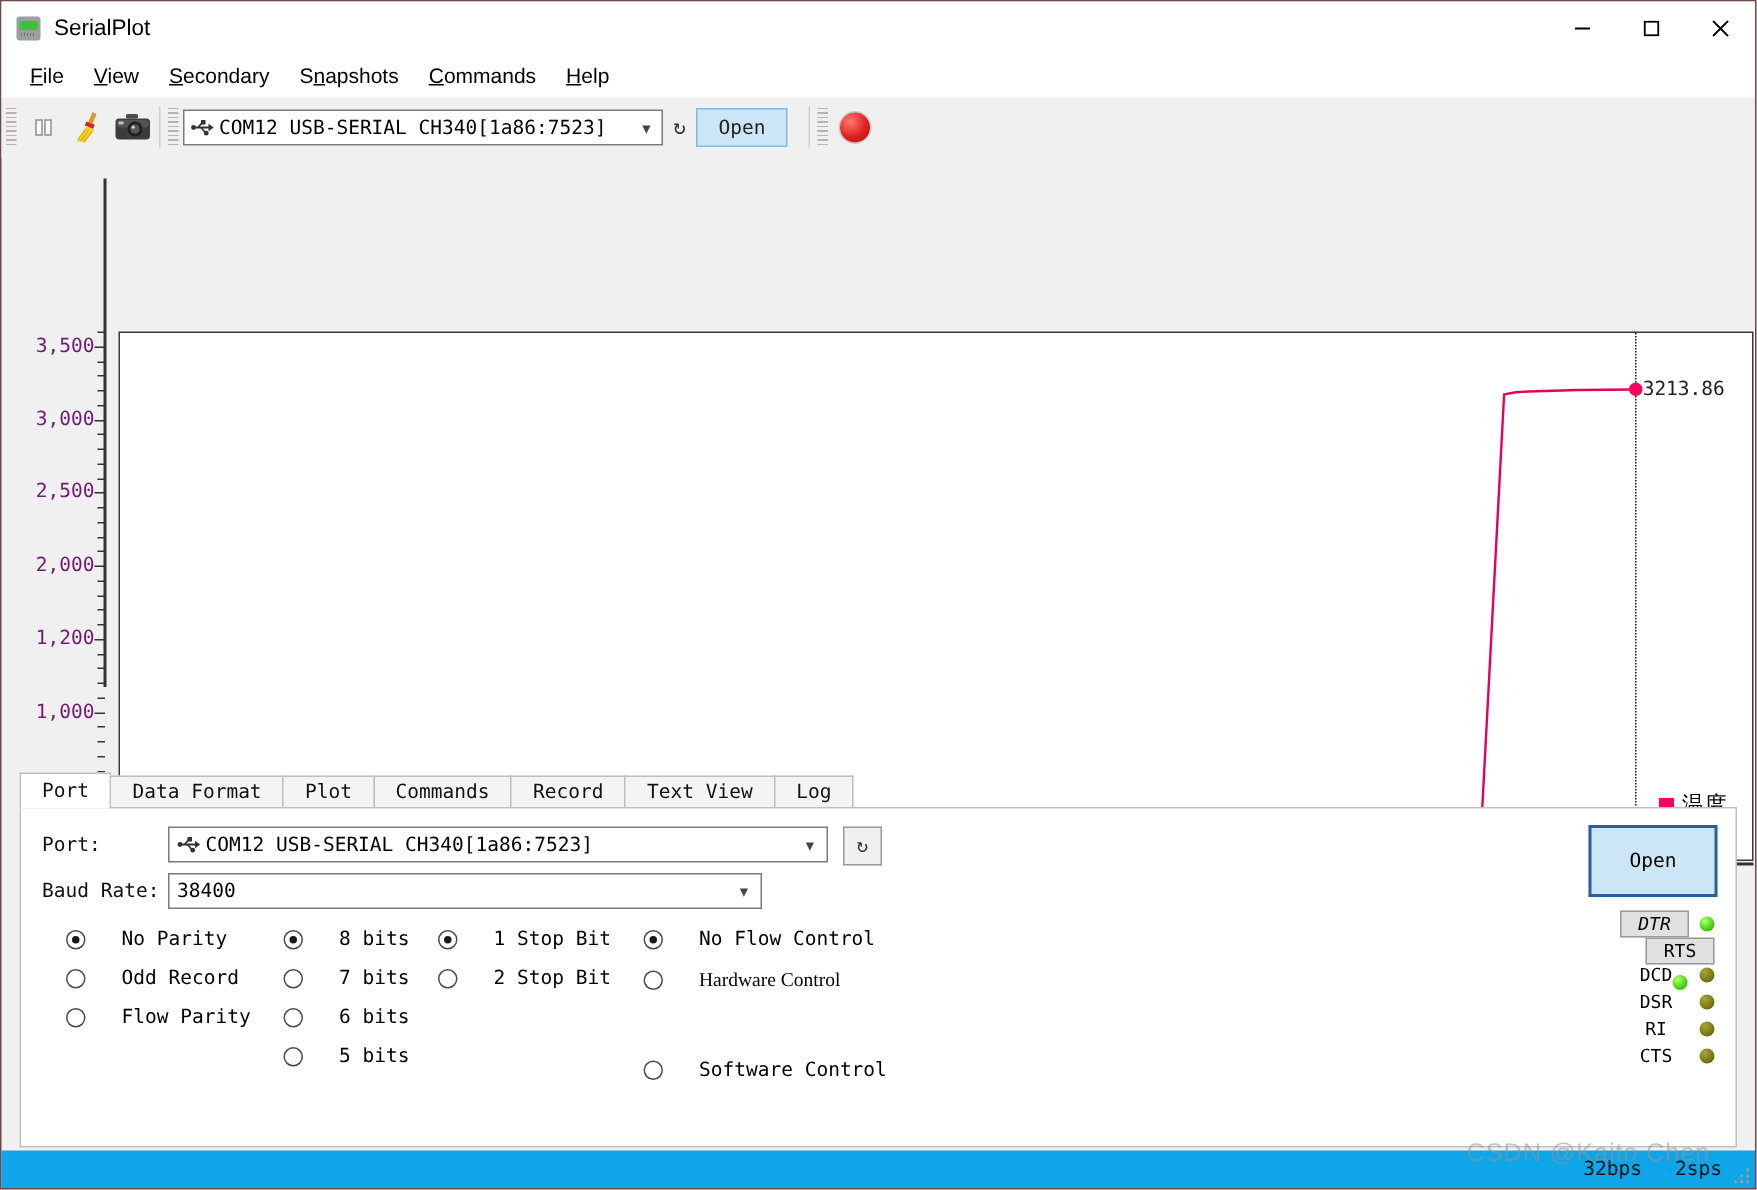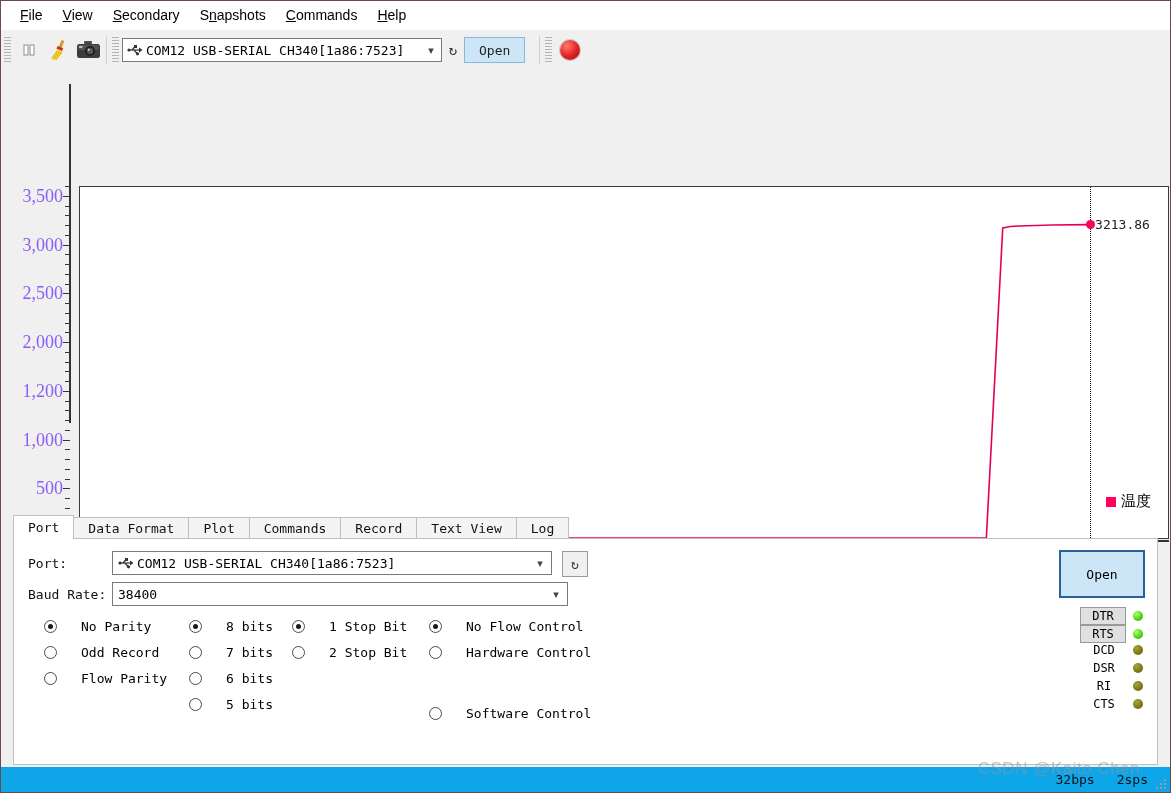--- a/index.html
+++ b/index.html
@@ -46,22 +46,22 @@
          font-size:14px;color:#333;}
   .open-btn{height:24px;padding:0 14px;background:#cde6f7;border:1px solid #8cb8d8;
          display:flex;align-items:center;justify-content:center;font-size:13px;color:#222;}
   .rec-dot{width:20px;height:20px;border-radius:50%;
          background:radial-gradient(circle at 35% 30%,#ff7a70 0%,#e02020 55%,#a50f0f 100%);
          box-shadow:0 0 0 1px #c9c9c9;}
 
   
   .plotwrap{position:relative;height:395px;}
   .yaxis{position:absolute;left:0;top:0;width:75px;height:352px;}
-  .ytick-label{position:absolute;right:13px;transform:translateY(-50%);font-size:18px;color:#8b5cf6;
-      white-space:nowrap;font-family:Liberation Serif, serif;}
+  .ytick-label{position:absolute;right:13px;transform:translateY(-50%);font-size:13px;color:#701a75;
+      white-space:nowrap;}
   .yline{position:absolute;left:68px;top:14px;width:2px;height:339px;background:#333;}
   .ymajor{position:absolute;left:62px;width:7px;height:1px;background:#333;}
   .yminor{position:absolute;left:64px;width:5px;height:1px;background:#333;}
 
   .scrollbar{position:absolute;left:78px;top:116px;right:1px;height:25px;background:#f0f0f0;
       border:1px solid #cfcfcf;box-sizing:border-box;display:flex;align-items:center;}
   .sb-arrow{width:18px;text-align:center;color:#555;font-size:13px;
       font-family:"Liberation Sans",sans-serif;}
   .sb-track{flex:1;height:23px;}
   .sb-thumb{position:absolute;right:20px;top:2px;width:40px;height:20px;background:#cdcdcd;}
@@ -130,20 +130,42 @@
         radial-gradient(circle at 5px 10px,#9a9a9a 1px,transparent 1.2px),
         radial-gradient(circle at 9px 10px,#9a9a9a 1px,transparent 1.2px);}
   .watermark{position:absolute;right:30px;bottom:13px;font-family:Liberation Sans, sans-serif;
       font-size:17px;color:rgba(150,150,150,.55);letter-spacing:.5px;pointer-events:none;}
 </style>
 </head>
 <body>
 
 <div class="app">
 
+  <div class="titlebar">
+    <div class="app-icon"></div>
+    <div class="title-text">SerialPlot</div>
+    <div class="winbtns">
+      <div class="winbtn">
+        <svg width="12" height="12">
+            <line x1="1" y1="6" x2="11" y2="6" stroke="#000" stroke-width="1.2"></line>
+          </svg>
+      </div>
+      <div class="winbtn">
+        <svg width="12" height="12">
+            <rect x="1.5" y="1.5" width="9" height="9" fill="none" stroke="#000" stroke-width="1.2"></rect>
+          </svg>
+      </div>
+      <div class="winbtn close">
+        <svg width="12" height="12">
+            <line x1="1" y1="1" x2="11" y2="11" stroke="#000" stroke-width="1.2"></line>
+            <line x1="11" y1="1" x2="1" y2="11" stroke="#000" stroke-width="1.2"></line>
+          </svg>
+      </div>
+    </div>
+  </div>
 
   <div class="menubar">
     <div class="menu-item"><u>F</u><span>ile</span></div>
     <div class="menu-item"><u>V</u><span>iew</span></div>
     <div class="menu-item"><u>S</u><span>econdary</span></div>
     <div class="menu-item">S<u>n</u><span>apshots</span></div>
     <div class="menu-item"><u>C</u><span>ommands</span></div>
     <div class="menu-item"><u>H</u><span>elp</span></div>
   </div>
 
@@ -344,21 +366,21 @@
           <circle cx="10.5" cy="9.8" r="1.6" fill="#333"></circle>
           <polygon points="12,3.5 15.5,6 12,8.5" fill="#333"></polygon>
         </svg>
       </span>
       <span>COM12 USB-SERIAL CH340[1a86:7523]</span>
       <span class="arrow">▾</span>
     </div>
     <div class="sq-btn" style="left:548px;top:12px;">↻</div>
 
     <div class="lbl" style="left:14px;top:48px;">Baud Rate:</div>
-    <div class="field" style="left:98px;top:43px;width:456px;">
+    <div class="field" style="left:98px;top:43px;width:396px;">
       <span>38400</span>
       <span class="arrow">▾</span>
     </div>
 
     <div id="radios">
         <div class="radio" style="left: 30px; top: 80px;">
           <span class="rbox on"></span>
           <span>No Parity</span>
         </div>
         <div class="radio" style="left: 30px; top: 106px;">
@@ -390,37 +412,37 @@
           <span>1 Stop Bit</span>
         </div>
         <div class="radio" style="left: 278px; top: 106px;">
           <span class="rbox"></span>
           <span>2 Stop Bit</span>
         </div>
         <div class="radio" style="left: 415px; top: 80px;">
           <span class="rbox on"></span>
           <span>No Flow Control</span>
         </div>
-        <div class="radio" style="left: 415px; top: 106px;">
+        <div class="radio" style="left: 415px; top: 106px; font-family: Liberation Serif, serif;">
           <span class="rbox"></span>
           <span>Hardware Control</span>
         </div>
         <div class="radio" style="left: 415px; top: 132px; margin-top: 35px;">
           <span class="rbox"></span>
           <span>Software Control</span>
         </div>
       </div>
 
     <div class="open-big">Open</div>
     <div id="signals">
-        <div class="sig btn" style="right: 14px; top: 68px;">
+        <div class="sig btn" style="right: 14px; top: 68px; font-style: italic;">
           <span class="nm">DTR</span>
           <span class="led on"></span>
         </div>
-        <div class="sig btn" style="right: 14px; top: 86px;">
+        <div class="sig btn" style="right: 14px; top: 86px; flex-direction: column;">
           <span class="nm">RTS</span>
           <span class="led on"></span>
         </div>
         <div class="sig" style="right: 14px; top: 104px;">
           <span class="nm">DCD</span>
           <span class="led off"></span>
         </div>
         <div class="sig" style="right: 14px; top: 122px;">
           <span class="nm">DSR</span>
           <span class="led off"></span>

